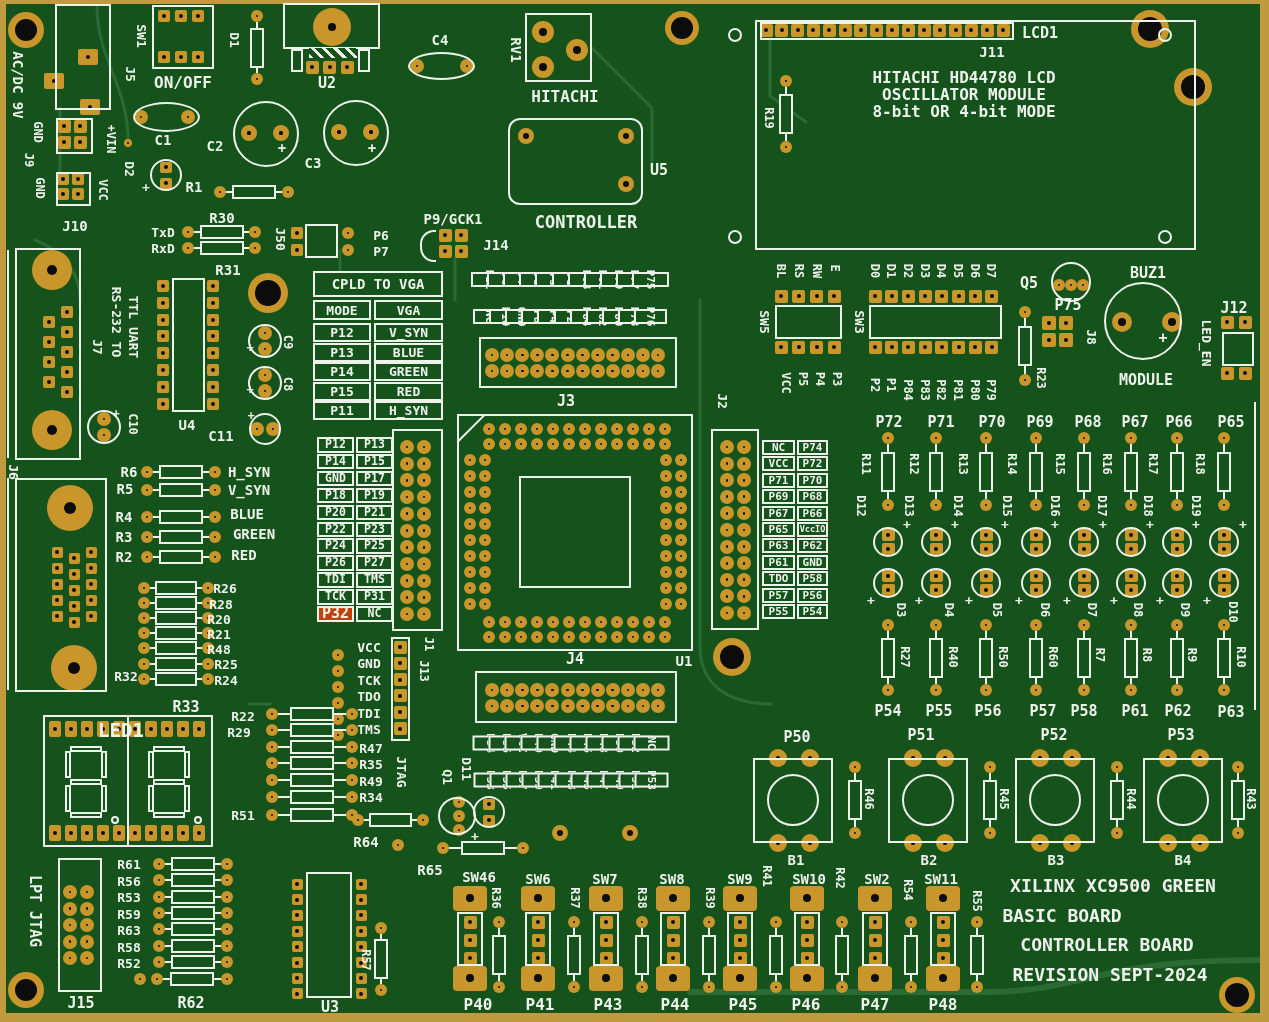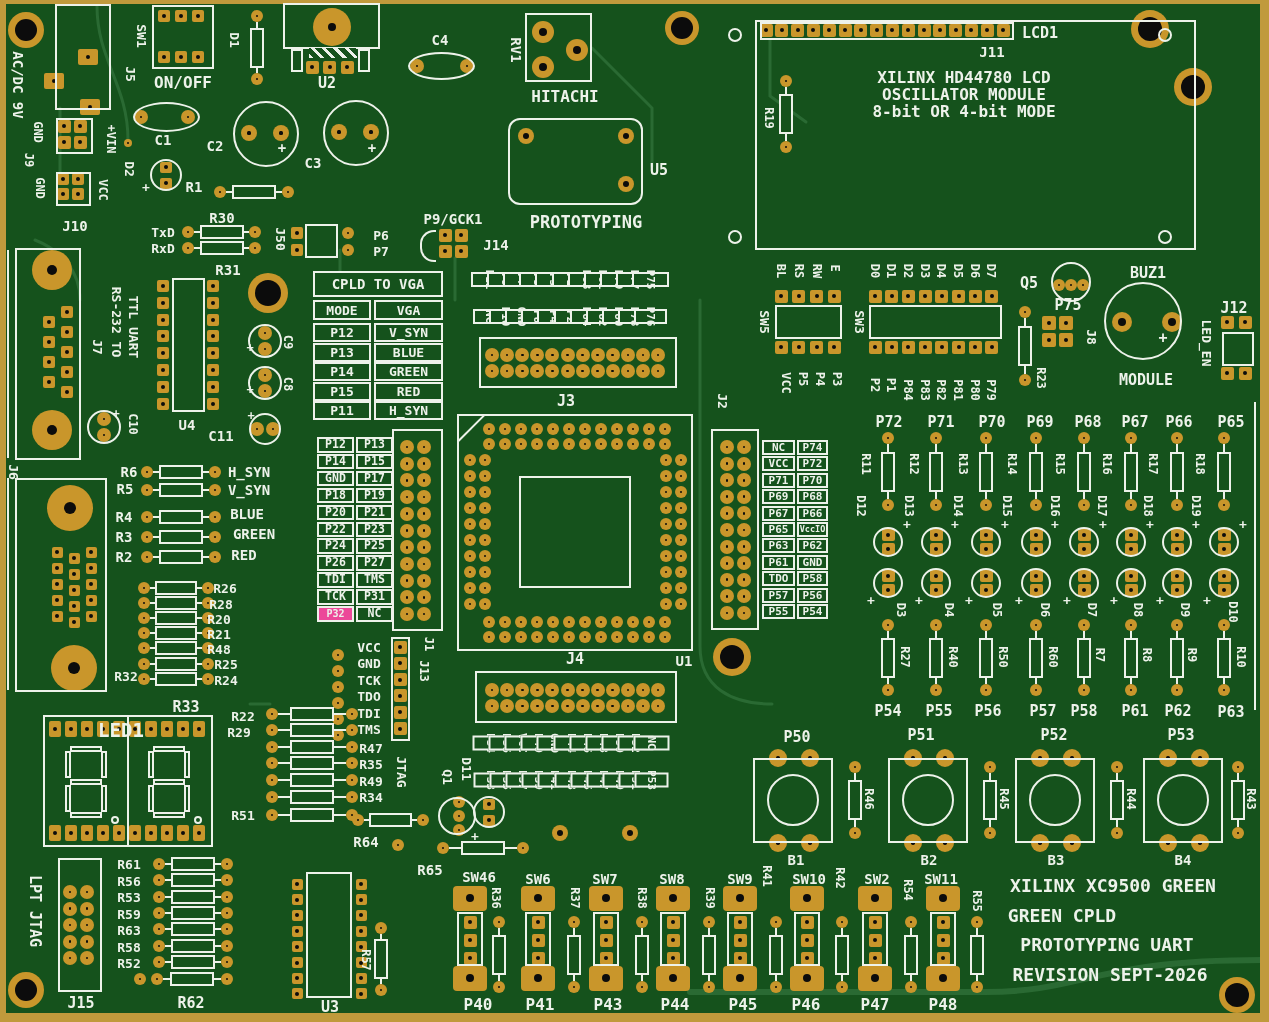--- a/index.html
+++ b/index.html
@@ -1536,21 +1536,21 @@
     <div class="cell" style="left: 317px; top: 521.5px; width: 33px; height: 11.5px; font-size: 11.5px; background: rgb(21, 82, 28);">P22</div>
     <div class="cell" style="left: 356px; top: 521.5px; width: 33px; height: 11.5px; font-size: 11.5px; background: rgb(21, 82, 28);">P23</div>
     <div class="cell" style="left: 317px; top: 538.4px; width: 33px; height: 11.5px; font-size: 11.5px; background: rgb(21, 82, 28);">P24</div>
     <div class="cell" style="left: 356px; top: 538.4px; width: 33px; height: 11.5px; font-size: 11.5px; background: rgb(21, 82, 28);">P25</div>
     <div class="cell" style="left: 317px; top: 555.3px; width: 33px; height: 11.5px; font-size: 11.5px; background: rgb(21, 82, 28);">P26</div>
     <div class="cell" style="left: 356px; top: 555.3px; width: 33px; height: 11.5px; font-size: 11.5px; background: rgb(21, 82, 28);">P27</div>
     <div class="cell" style="left: 317px; top: 572.2px; width: 33px; height: 11.5px; font-size: 11.5px; background: rgb(21, 82, 28);">TDI</div>
     <div class="cell" style="left: 356px; top: 572.2px; width: 33px; height: 11.5px; font-size: 11.5px; background: rgb(21, 82, 28);">TMS</div>
     <div class="cell" style="left: 317px; top: 589.1px; width: 33px; height: 11.5px; font-size: 11.5px; background: rgb(21, 82, 28);">TCK</div>
     <div class="cell" style="left: 356px; top: 589.1px; width: 33px; height: 11.5px; font-size: 11.5px; background: rgb(21, 82, 28);">P31</div>
-    <div class="cell" style="left: 317px; top: 606px; width: 33px; height: 11.5px; font-size: 10px; background: #ec4899;">P32</div>
+    <div class="cell" style="left: 317px; top: 606px; width: 33px; height: 11.5px; font-size: 15px; background: #c2410c;">P32</div>
     <div class="cell" style="left: 356px; top: 606px; width: 33px; height: 11.5px; font-size: 11.5px; background: rgb(21, 82, 28);">NC</div>
     <div class="cell" style="left: 762px; top: 440px; width: 29px; height: 11px; font-size: 11px; background: rgb(21, 82, 28);">NC</div>
     <div class="cell" style="left: 797px; top: 440px; width: 27px; height: 11px; font-size: 11px; background: rgb(21, 82, 28);">P74</div>
     <div class="cell" style="left: 762px; top: 456.4px; width: 29px; height: 11px; font-size: 11px; background: rgb(21, 82, 28);">VCC</div>
     <div class="cell" style="left: 797px; top: 456.4px; width: 27px; height: 11px; font-size: 11px; background: rgb(21, 82, 28);">P72</div>
     <div class="cell" style="left: 762px; top: 472.8px; width: 29px; height: 11px; font-size: 11px; background: rgb(21, 82, 28);">P71</div>
     <div class="cell" style="left: 797px; top: 472.8px; width: 27px; height: 11px; font-size: 11px; background: rgb(21, 82, 28);">P70</div>
     <div class="cell" style="left: 762px; top: 489.2px; width: 29px; height: 11px; font-size: 11px; background: rgb(21, 82, 28);">P69</div>
     <div class="cell" style="left: 797px; top: 489.2px; width: 27px; height: 11px; font-size: 11px; background: rgb(21, 82, 28);">P68</div>
     <div class="cell" style="left: 762px; top: 505.6px; width: 29px; height: 11px; font-size: 11px; background: rgb(21, 82, 28);">P67</div>
@@ -1634,25 +1634,25 @@
     <div class="lbl" style="left: 163px; top: 248px; font-size: 13px; transform: translate(-50%, -50%);">RxD</div>
     <div class="lbl" style="left: 228px; top: 270px; font-size: 14px; transform: translate(-50%, -50%);">R31</div>
     <div class="lbl" style="left: 280px; top: 239px; font-size: 13px; transform: translate(-50%, -50%) rotate(90deg);">J50</div>
     <div class="lbl" style="left: 381px; top: 235px; font-size: 13px; transform: translate(-50%, -50%);">P6</div>
     <div class="lbl" style="left: 381px; top: 251px; font-size: 13px; transform: translate(-50%, -50%);">P7</div>
     <div class="lbl" style="left: 453px; top: 219px; font-size: 14px; transform: translate(-50%, -50%);">P9/GCK1</div>
     <div class="lbl" style="left: 496px; top: 245px; font-size: 14px; transform: translate(-50%, -50%);">J14</div>
     <div class="lbl" style="left: 516px; top: 50px; font-size: 14px; transform: translate(-50%, -50%) rotate(90deg);">RV1</div>
     <div class="lbl" style="left: 565px; top: 97px; font-size: 16px; transform: translate(-50%, -50%);">HITACHI</div>
     <div class="lbl" style="left: 659px; top: 170px; font-size: 15px; transform: translate(-50%, -50%);">U5</div>
-    <div class="lbl" style="left: 586px; top: 222px; font-size: 17px; transform: translate(-50%, -50%);">PROTOTYPING</div>
+    <div class="lbl" style="left: 586px; top: 222px; font-size: 17px; transform: translate(-50%, -50%);">CONTROLLER</div>
     <div class="lbl" style="left: 1040px; top: 33px; font-size: 15px; transform: translate(-50%, -50%);">LCD1</div>
     <div class="lbl" style="left: 992px; top: 52px; font-size: 14px; transform: translate(-50%, -50%);">J11</div>
     <div class="lbl" style="left: 769px; top: 118px; font-size: 12px; transform: translate(-50%, -50%) rotate(90deg);">R19</div>
-    <div class="lbl" style="left: 964px; top: 78px; font-size: 16px; transform: translate(-50%, -50%);">XILINX HD44780 LCD</div>
+    <div class="lbl" style="left: 964px; top: 78px; font-size: 16px; transform: translate(-50%, -50%);">HITACHI HD44780 LCD</div>
     <div class="lbl" style="left: 964px; top: 95px; font-size: 16px; transform: translate(-50%, -50%);">OSCILLATOR MODULE</div>
     <div class="lbl" style="left: 964px; top: 112px; font-size: 16px; transform: translate(-50%, -50%);">8-bit OR 4-bit MODE</div>
     <div class="lbl" style="left: 97px; top: 347px; font-size: 13px; transform: translate(-50%, -50%) rotate(90deg);">J7</div>
     <div class="lbl" style="left: 116px; top: 322px; font-size: 13px; transform: translate(-50%, -50%) rotate(90deg);">RS-232 TO</div>
     <div class="lbl" style="left: 133px; top: 327px; font-size: 13px; transform: translate(-50%, -50%) rotate(90deg);">TTL UART</div>
     <div class="lbl" style="left: 187px; top: 425px; font-size: 14px; transform: translate(-50%, -50%);">U4</div>
     <div class="lbl" style="left: 133px; top: 424px; font-size: 12px; transform: translate(-50%, -50%) rotate(90deg);">C10</div>
     <div class="lbl" style="left: 221px; top: 436px; font-size: 14px; transform: translate(-50%, -50%);">C11</div>
     <div class="lbl" style="left: 288px; top: 342px; font-size: 12px; transform: translate(-50%, -50%) rotate(90deg);">C9</div>
     <div class="lbl" style="left: 288px; top: 384px; font-size: 12px; transform: translate(-50%, -50%) rotate(90deg);">C8</div>
@@ -1825,23 +1825,23 @@
     <div class="lbl" style="left: 977px; top: 901px; font-size: 12px; transform: translate(-50%, -50%) rotate(90deg);">R55</div>
     <div class="lbl" style="left: 478px; top: 1005px; font-size: 16px; transform: translate(-50%, -50%);">P40</div>
     <div class="lbl" style="left: 540px; top: 1005px; font-size: 16px; transform: translate(-50%, -50%);">P41</div>
     <div class="lbl" style="left: 608px; top: 1005px; font-size: 16px; transform: translate(-50%, -50%);">P43</div>
     <div class="lbl" style="left: 675px; top: 1005px; font-size: 16px; transform: translate(-50%, -50%);">P44</div>
     <div class="lbl" style="left: 743px; top: 1005px; font-size: 16px; transform: translate(-50%, -50%);">P45</div>
     <div class="lbl" style="left: 806px; top: 1005px; font-size: 16px; transform: translate(-50%, -50%);">P46</div>
     <div class="lbl" style="left: 875px; top: 1005px; font-size: 16px; transform: translate(-50%, -50%);">P47</div>
     <div class="lbl" style="left: 943px; top: 1005px; font-size: 16px; transform: translate(-50%, -50%);">P48</div>
     <div class="lbl" style="left: 1113px; top: 886px; font-size: 18px; transform: translate(-50%, -50%);">XILINX XC9500 GREEN</div>
-    <div class="lbl" style="left: 1062px; top: 916px; font-size: 18px; transform: translate(-50%, -50%);">GREEN CPLD</div>
-    <div class="lbl" style="left: 1107px; top: 945px; font-size: 18px; transform: translate(-50%, -50%);">PROTOTYPING UART</div>
-    <div class="lbl" style="left: 1110px; top: 975px; font-size: 18px; transform: translate(-50%, -50%);">REVISION SEPT-2026</div>
+    <div class="lbl" style="left: 1062px; top: 916px; font-size: 18px; transform: translate(-50%, -50%);">BASIC BOARD</div>
+    <div class="lbl" style="left: 1107px; top: 945px; font-size: 18px; transform: translate(-50%, -50%);">CONTROLLER BOARD</div>
+    <div class="lbl" style="left: 1110px; top: 975px; font-size: 18px; transform: translate(-50%, -50%);">REVISION SEPT-2024</div>
     <div class="lbl" style="left: 282px; top: 148px; font-size: 14px; transform: translate(-50%, -50%);">+</div>
     <div class="lbl" style="left: 372px; top: 148px; font-size: 14px; transform: translate(-50%, -50%);">+</div>
     <div class="lbl" style="left: 146px; top: 187px; font-size: 13px; transform: translate(-50%, -50%);">+</div>
     <div class="lbl" style="left: 1163px; top: 338px; font-size: 15px; transform: translate(-50%, -50%);">+</div>
     <div class="lbl" style="left: 475px; top: 836px; font-size: 13px; transform: translate(-50%, -50%);">+</div>
     <div class="lbl" style="left: 250px; top: 348px; font-size: 12px; transform: translate(-50%, -50%);">+</div>
     <div class="lbl" style="left: 250px; top: 390px; font-size: 12px; transform: translate(-50%, -50%);">+</div>
     <div class="lbl" style="left: 116px; top: 414px; font-size: 12px; transform: translate(-50%, -50%);">+</div>
     <div class="lbl" style="left: 251px; top: 416px; font-size: 12px; transform: translate(-50%, -50%);">+</div>
     <div class="lbl" style="left: 907px; top: 524px; font-size: 13px; transform: translate(-50%, -50%);">+</div>

